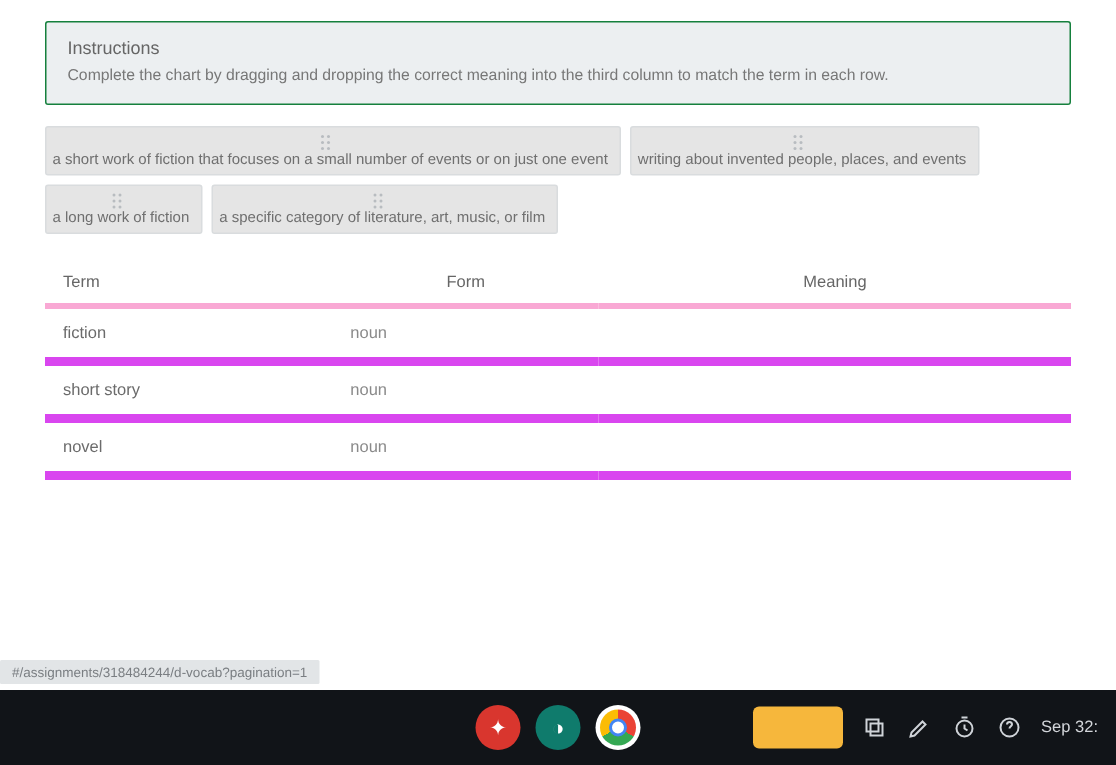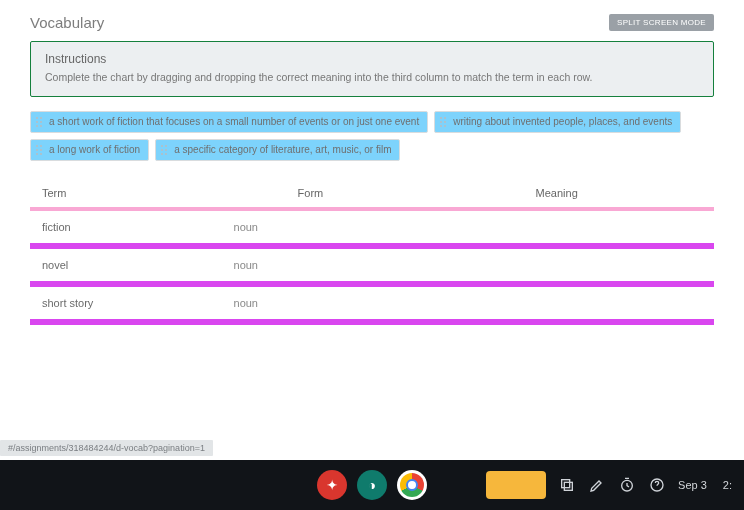--- a/index.html
+++ b/index.html
@@ -6,21 +6,21 @@
   html, body { width: 744px; height: 510px; font-family: Arial, Helvetica, sans-serif; background: #f5f5f5; overflow: hidden; }
   .page { width: 744px; height: 460px; background: #ffffff; position: relative; padding: 14px 30px 0 30px; color: #6b6b6b; }
   .header-row { display: flex; justify-content: space-between; align-items: center; margin-bottom: 10px; }
   .page-title { font-size: 15px; color: #7d7d7d; font-weight: 400; }
   .split-btn { background: #9aa0a6; color: #fff; font-size: 8px; padding: 4px 8px; border-radius: 2px; cursor: pointer; letter-spacing: .3px; }
   .instructions-box { background: #eceff1; border: 1px solid #15803d; padding: 10px 14px; border-radius: 2px; margin-bottom: 14px; }
   .instructions-title { font-size: 12px; color: #666; margin-bottom: 4px; }
   .instructions-body { font-size: 10.5px; color: #777; line-height: 1.5; }
   .options-label { font-size: 10px; color: #888; margin: 0 0 6px 2px; }
   .options-wrap { display: flex; flex-wrap: wrap; gap: 6px; margin-bottom: 18px; }
-  .option-chip { display: inline-flex; align-items: center; border: 1px solid #d9dcde; background: #7dd3fc; border-radius: 2px; font-size: 10px; color: #6f6f6f; padding: 4px 8px 4px 4px; cursor: grab; }
+  .option-chip { display: inline-flex; align-items: center; border: 1px solid #d9dcde; background: #e5e5e5; border-radius: 2px; font-size: 10px; color: #6f6f6f; padding: 4px 8px 4px 4px; cursor: grab; flex-direction: column; }
   .grip { width: 8px; height: 12px; margin-right: 6px; color: #b8bcc0; display: flex; align-items: center; justify-content: center; }
   .grip svg { width: 8px; height: 12px; }
   table.vocab { width: 100%; border-collapse: collapse; font-size: 11px; color: #6b6b6b; }
   table.vocab th { font-weight: 400; text-align: center; padding: 8px 12px; border-bottom: 4px solid #f9a8d4; color: #666; }
   table.vocab th:first-child { text-align: left; }
   table.vocab td { padding: 10px 12px; border-bottom: 6px solid #d946ef; vertical-align: middle; }
   table.vocab td.term { color: #6b6b6b; width: 28%; }
   table.vocab td.form { color: #8a8a8a; width: 26%; }
   table.vocab td.meaning { width: 46%; min-height: 26px; }
   .url-crumb { position: absolute; left: 0; bottom: 4px; background: #e2e5e7; font-size: 9px; color: #7a7e82; padding: 3px 8px; border-radius: 1px; }
@@ -31,31 +31,27 @@
   .dock-icon { width: 30px; height: 30px; border-radius: 50%; display:flex; align-items:center; justify-content:center; font-size:14px; color:#fff; }
   .ic-red { background:#d9362e; }
   .ic-teal { background:#0f7b6c; }
   .ic-chrome { background:#fff; position:relative; }
   .ic-chrome::before{ content:""; position:absolute; inset:3px; border-radius:50%; background: conic-gradient(#ea4335 0 120deg,#34a853 120deg 240deg,#fbbc05 240deg 360deg);}
   .ic-chrome::after{ content:""; position:absolute; inset:9px; border-radius:50%; background:#fff; border:2px solid #4285f4;}
   .task-right { margin-left:auto; display:flex; align-items:center; gap:12px; padding-right:12px; color:#d3d6da; font-size:11px; }
   .tray-pill { background:#f6b73c; width:60px; height:28px; border-radius:4px; }
   .tray-ico { width:18px; height:18px; display:flex; align-items:center; justify-content:center; color:#cfd3d8; }
   .tray-ico svg{ width:16px; height:16px; }
-  .clock { display:flex; gap:16px; }
+  .clock { display:flex; gap:0; }
 </style>
 </head>
 <body>
 
 <div class="page">
 
-  <div class="header-row">
-    <div class="page-title">Vocabulary</div>
-    <div class="split-btn">SPLIT SCREEN MODE</div>
-  </div>
 
   <div class="instructions-box">
     <div class="instructions-title">Instructions</div>
     <div class="instructions-body">Complete the chart by dragging and dropping the correct meaning into the third column to match the term in each row.</div>
   </div>
 
   <div class="options-wrap">
     <div class="option-chip">
       <span class="grip">
           <svg viewBox="0 0 8 12">
@@ -118,26 +114,26 @@
         <th>Meaning</th>
       </tr>
     </thead>
     <tbody>
       <tr>
         <td class="term">fiction</td>
         <td class="form">noun</td>
         <td class="meaning"></td>
       </tr>
       <tr>
-        <td class="term">novel</td>
+        <td class="term">short story</td>
         <td class="form">noun</td>
         <td class="meaning"></td>
       </tr>
       <tr>
-        <td class="term">short story</td>
+        <td class="term">novel</td>
         <td class="form">noun</td>
         <td class="meaning"></td>
       </tr>
     </tbody>
   </table>
 
   <div class="url-crumb">#/assignments/318484244/d-vocab?pagination=1</div>
 </div>
 
 <div class="taskbar">

